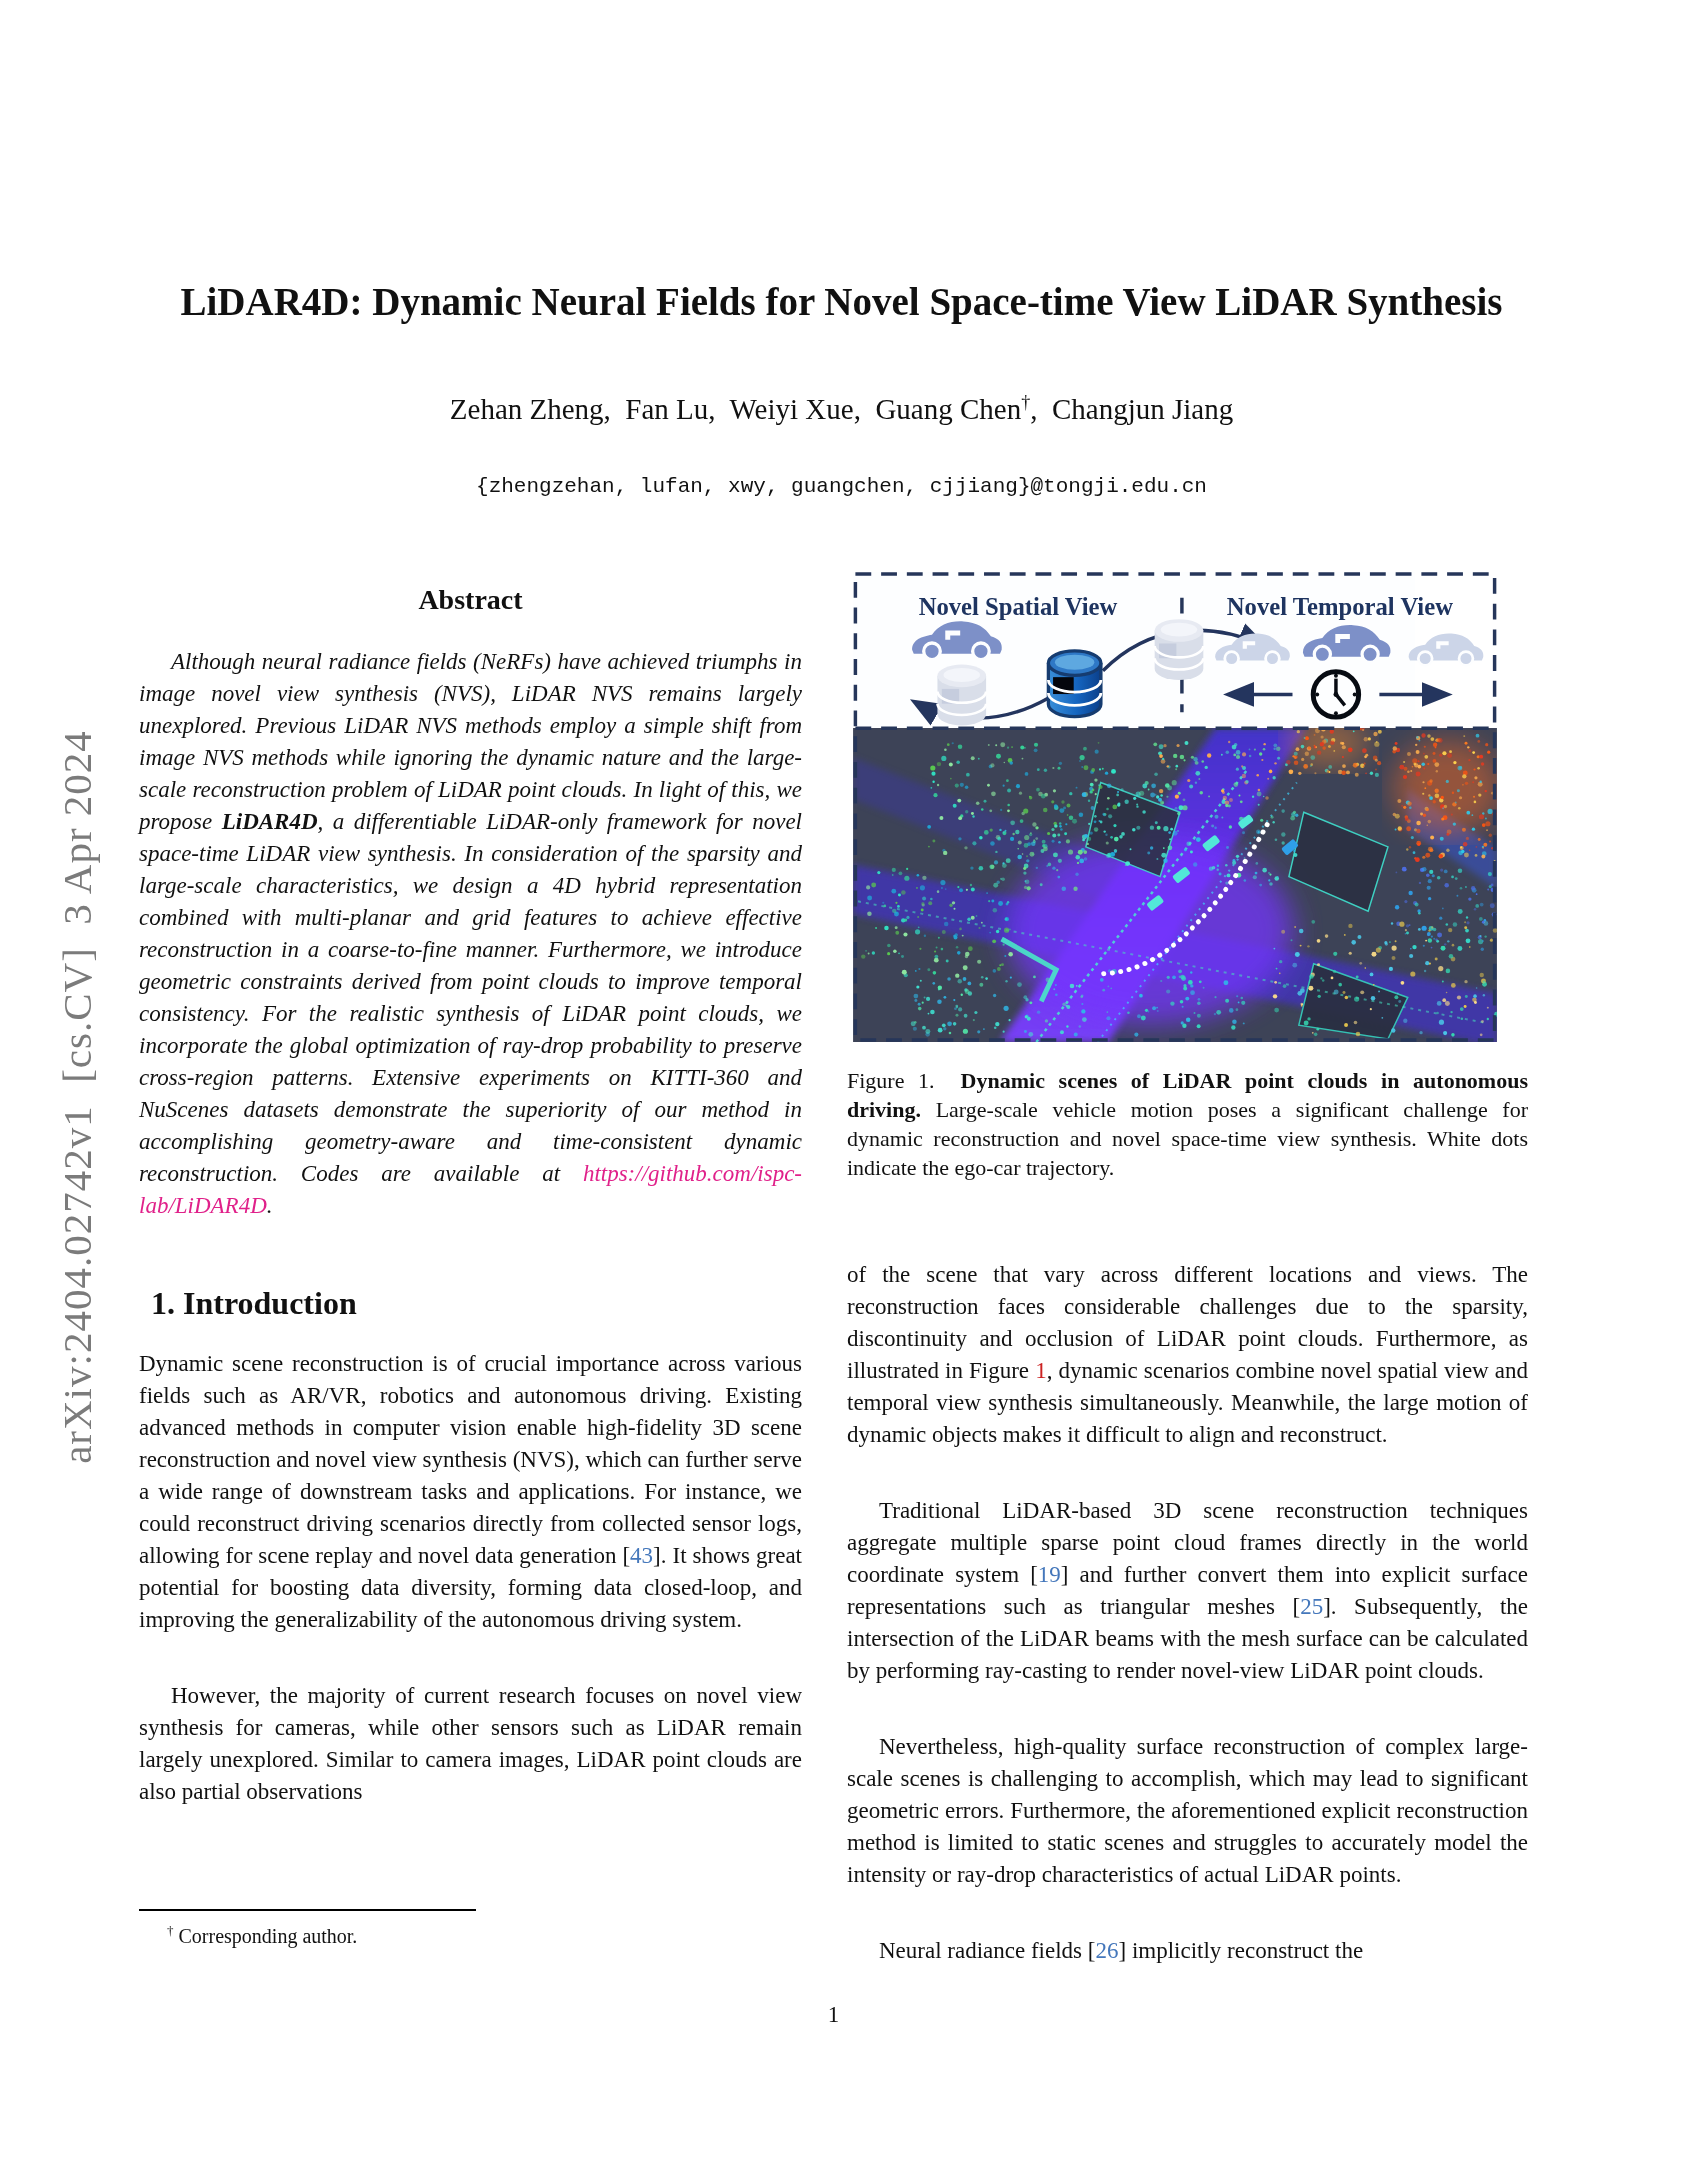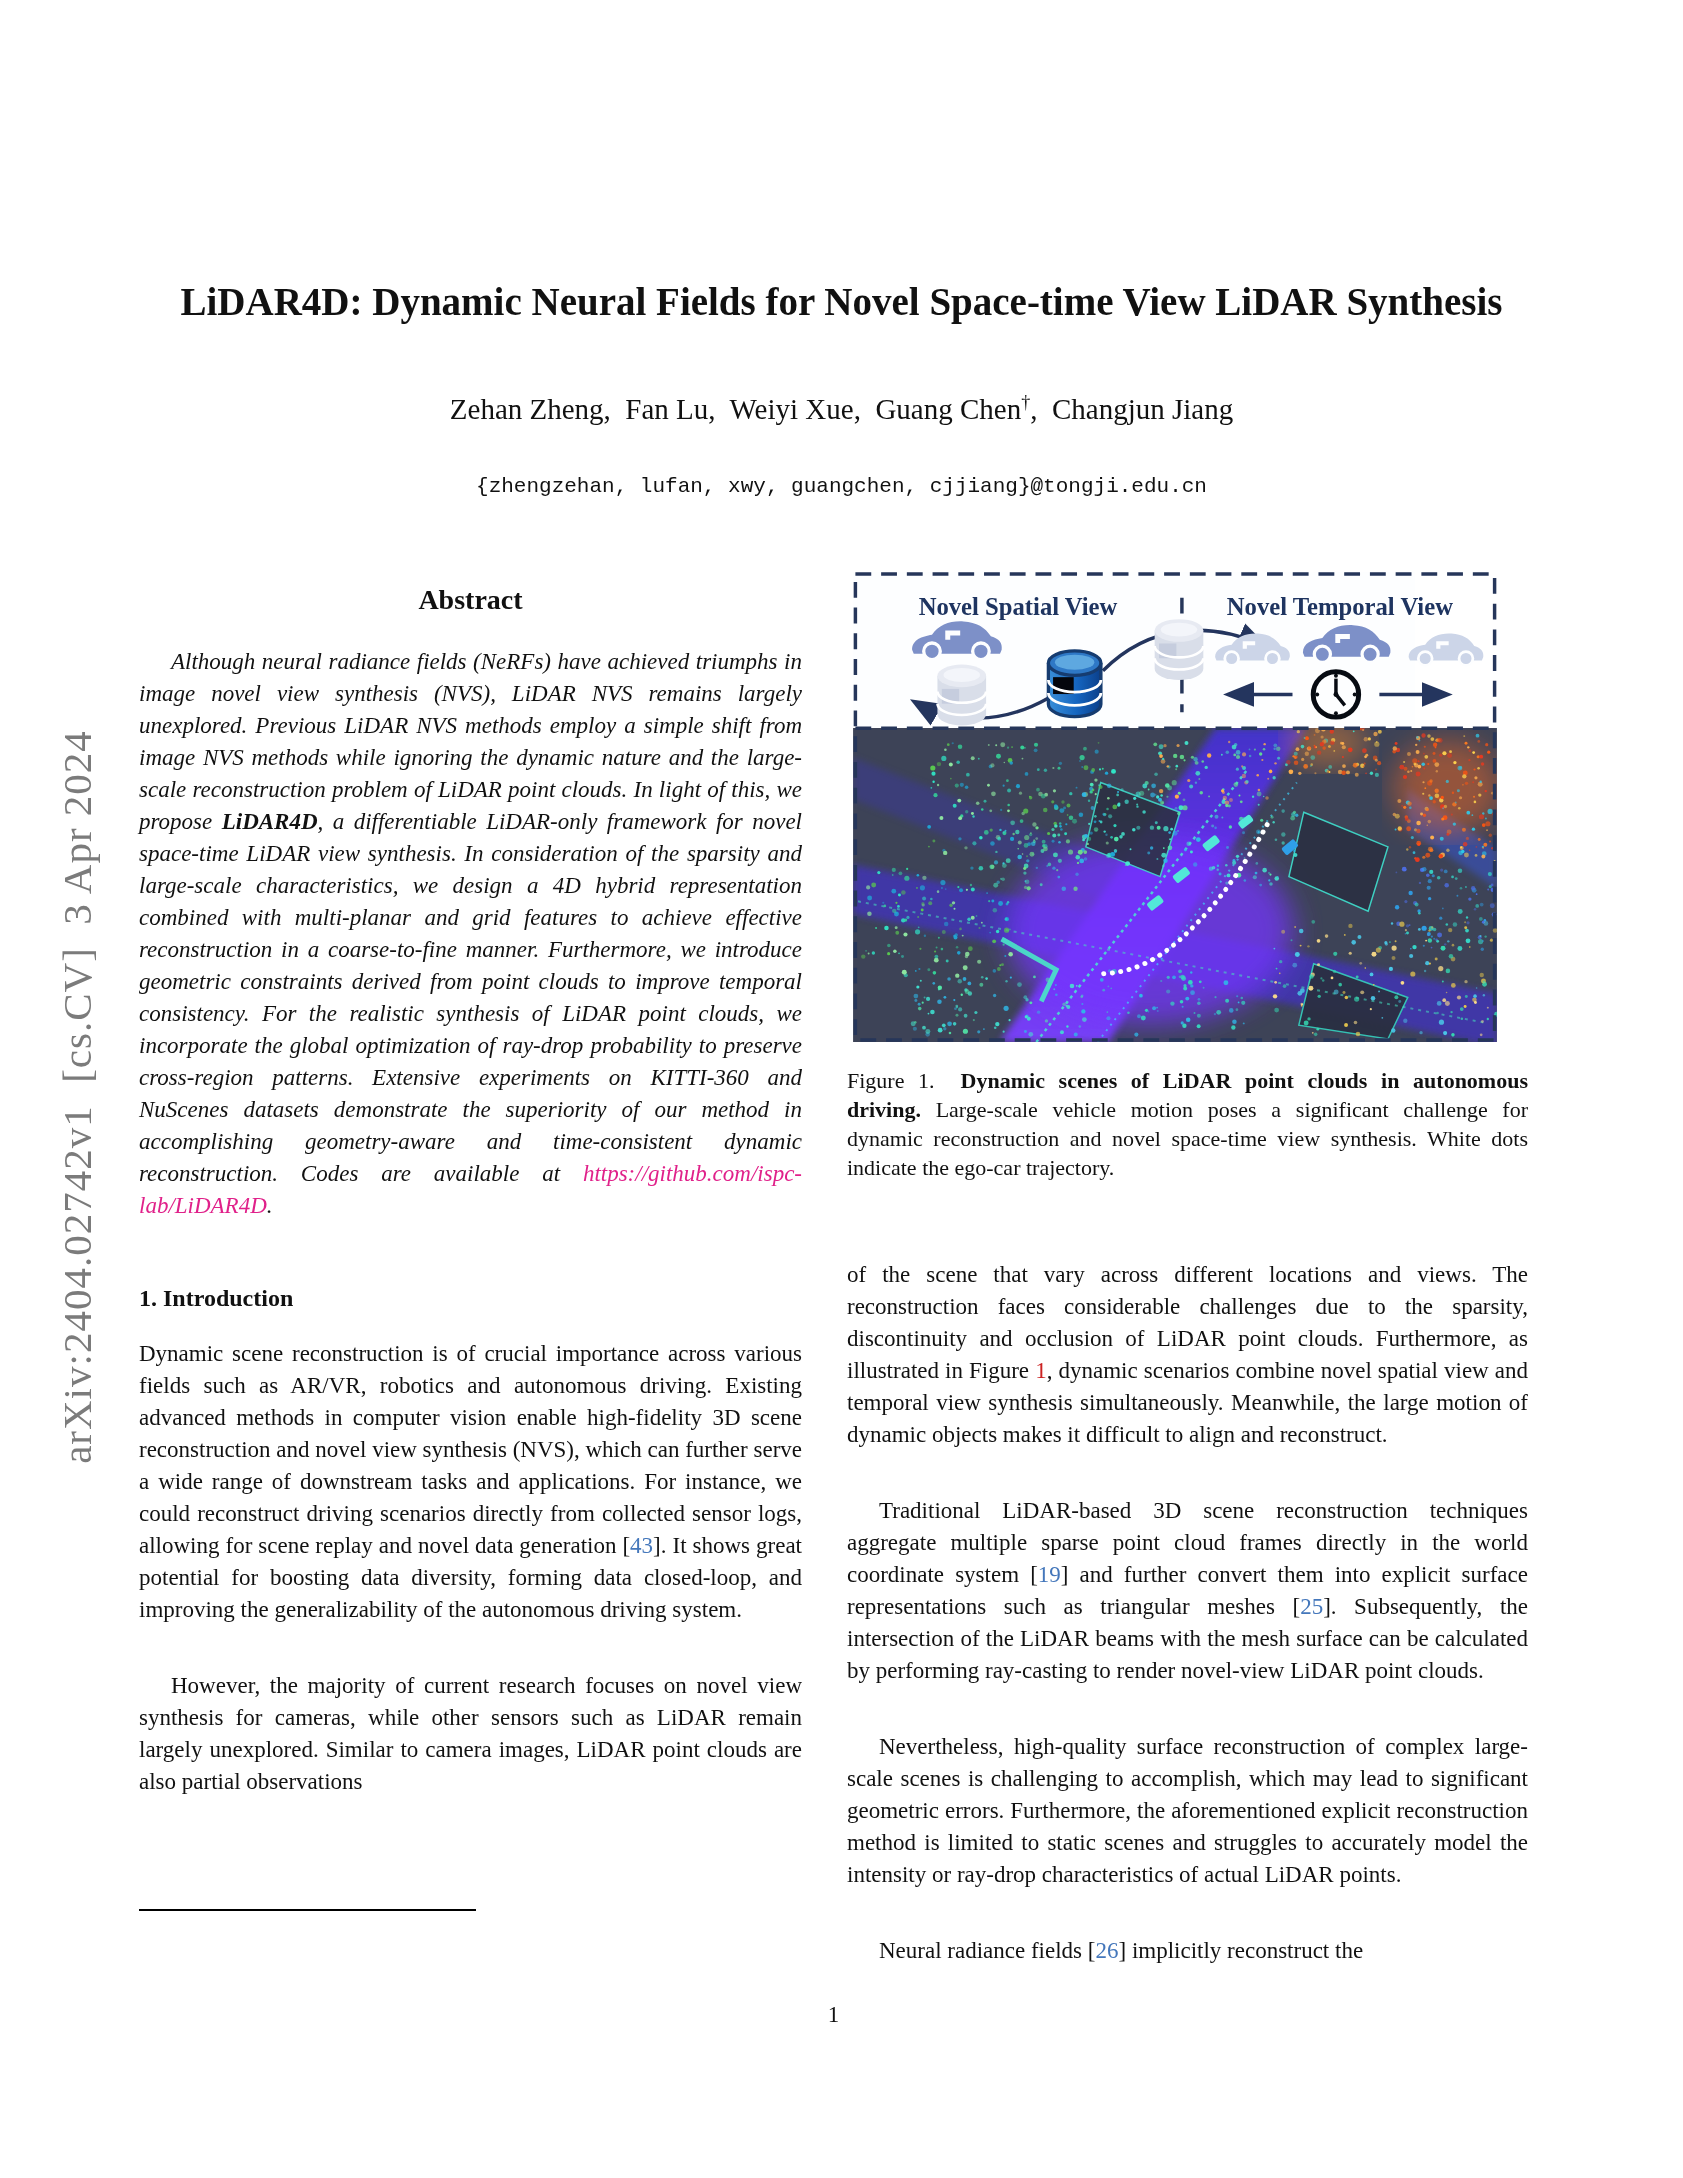--- a/index.html
+++ b/index.html
@@ -51,22 +51,22 @@
   .abstract-heading{
     text-align:center;font-weight:bold;font-size:28px;
     margin:12px 0 30px 0;
   }
   .abstract-text{
     font-style:italic;font-size:23px;line-height:32px;
     text-align:justify;text-indent:32px;margin:0;
   }
   .abstract-text b{font-weight:bold;}
   .section-heading{
-    font-weight:bold;font-size:24px;
-    margin:63px 0 26px 0;
+    font-weight:bold;font-size:32px;
+    margin:63px 0 26px 12px;
   }
   .body-par{
     font-size:23px;line-height:32px;text-align:justify;margin:0;
   }
   .body-par.indent{text-indent:32px;margin-top:44px;}
   .cite-link{color:#4477bb;text-decoration:none;}
   .figref-link{color:#cc2222;text-decoration:none;}
   .url-link{color:#e0218a;text-decoration:none;font-style:italic;}
   
   .footnote{
@@ -117,20 +117,21 @@
 
     <div class="section-heading">1. Introduction</div>
 
     <p class="body-par"><span>Dynamic scene reconstruction is of crucial importance across various fields such as AR/VR, robotics and autonomous driving.  Existing advanced methods in computer vision enable high-fidelity 3D scene reconstruction and novel view synthesis (NVS), which can further serve a wide range of downstream tasks and applications. For instance, we could reconstruct driving scenarios directly from collected sensor logs, allowing for scene replay and novel data generation [</span><a href="#" class="cite-link">43</a><span>]. It shows great potential for boosting data diversity, forming data closed-loop, and improving the generalizability of the autonomous driving system.</span></p>
 
     <p class="body-par indent">However, the majority of current research focuses on novel view synthesis for cameras, while other sensors such as LiDAR remain largely unexplored.  Similar to camera images, LiDAR point clouds are also partial observations</p>
   </div>
 
   <div class="footnote">
     <div class="footnote-rule"></div>
+    <div class="footnote-text-wrap"><sup>†</sup><span> Corresponding author.</span></div>
   </div>
 
   <div class="col-right">
 
     <div class="figure-box">
 
       <svg class="fig-diagram" viewBox="0 0 650 158">
         <defs>
           <g id="car">
             <path d="M8,46 C8,34 20,30 32,28 C40,16 54,11 70,12 C86,13 96,19 103,30 C113,33 117,38 116,46 L114,51 L10,51 Z" fill="currentColor"></path>

